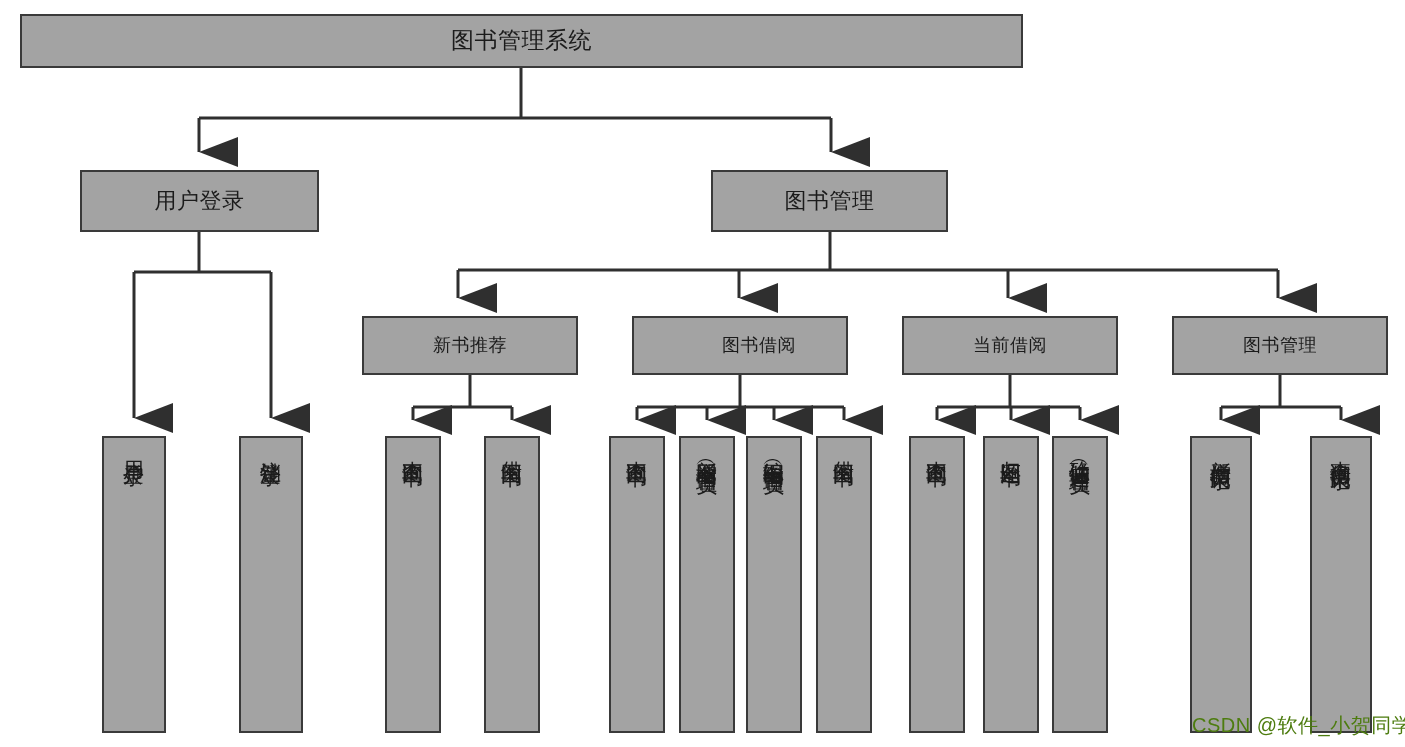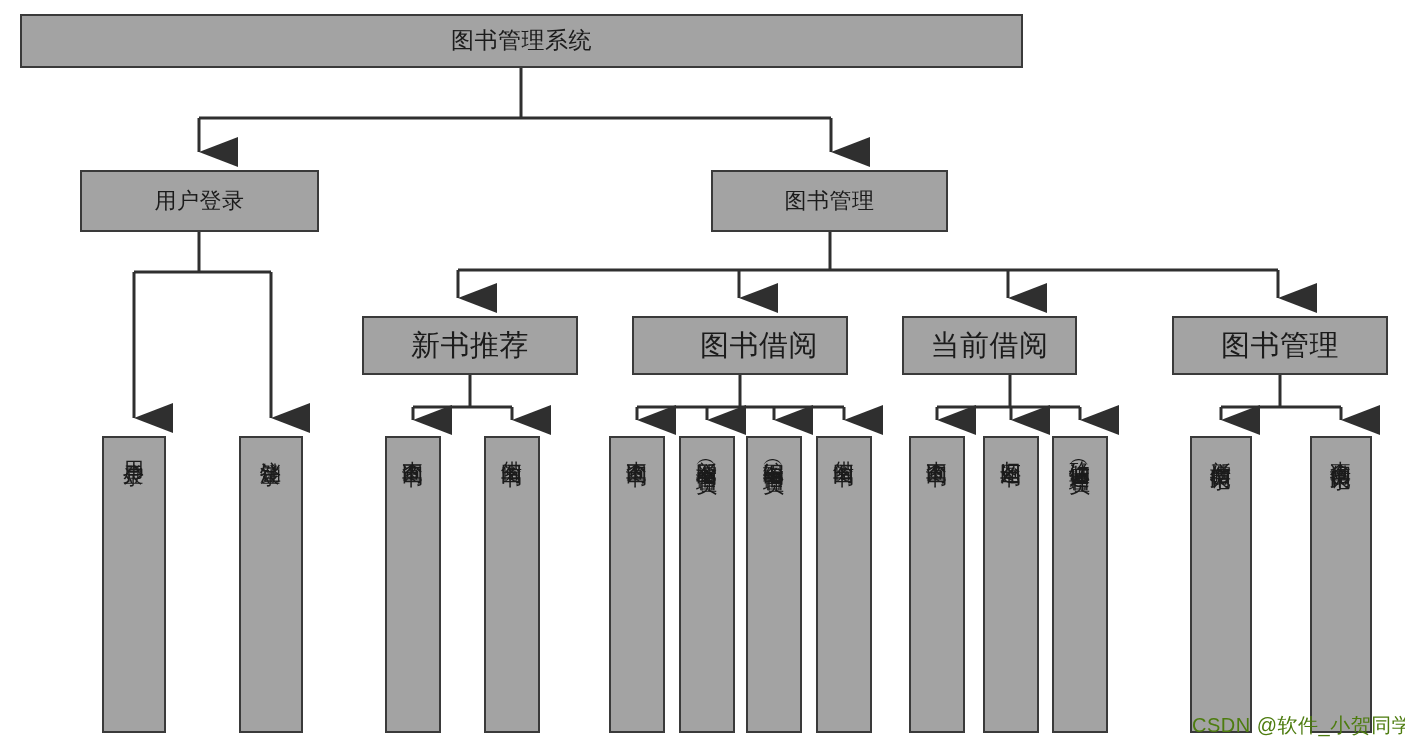--- a/index.html
+++ b/index.html
@@ -36,21 +36,21 @@
   }
   .node-label {
     color: #1b1b1b;
     letter-spacing: 0.5px;
     line-height: 1.18;
     text-align: center;
     white-space: nowrap;
   }
   .node-root .node-label { font-size: 23px; }
   .node-l2 .node-label { font-size: 22px; }
-  .node-l3 .node-label { font-size: 29px; }
+  .node-l3 .node-label { font-size: 18px; }
   .node-leaf {
     align-items: flex-start;
     padding-top: 6px;
   }
   .node-leaf .node-label {
     writing-mode: vertical-rl;
     text-orientation: upright;
     font-size: 21px;
     letter-spacing: 2px;
     line-height: 1.0;
@@ -145,21 +145,21 @@
   <div class="node-box node-l2" id="node-l2-1" style="left: 711px; top: 170px; width: 237px; height: 62px;">
     <span class="node-label">图书管理</span>
   </div>
 
   <div class="node-box node-l3" id="node-l3-0" style="left: 362px; top: 316px; width: 216px; height: 59px;">
     <span class="node-label">新书推荐</span>
   </div>
   <div class="node-box node-l3" id="node-l3-1" style="left: 632px; top: 316px; width: 216px; height: 59px; padding-left: 38px;">
     <span class="node-label">图书借阅</span>
   </div>
-  <div class="node-box node-l3" id="node-l3-2" style="left: 902px; top: 316px; width: 175px; height: 59px;">
+  <div class="node-box node-l3" id="node-l3-2" style="left: 902px; top: 316px; width: 216px; height: 59px;">
     <span class="node-label">当前借阅</span>
   </div>
   <div class="node-box node-l3" id="node-l3-3" style="left: 1172px; top: 316px; width: 216px; height: 59px;">
     <span class="node-label">图书管理</span>
   </div>
 
   <div class="node-box node-leaf" id="node-leaf-0" style="left: 102px; top: 436px; width: 64px; height: 297px;">
     <span class="node-label">用户登录</span>
   </div>
   <div class="node-box node-leaf" id="node-leaf-1" style="left: 239px; top: 436px; width: 64px; height: 297px;">

